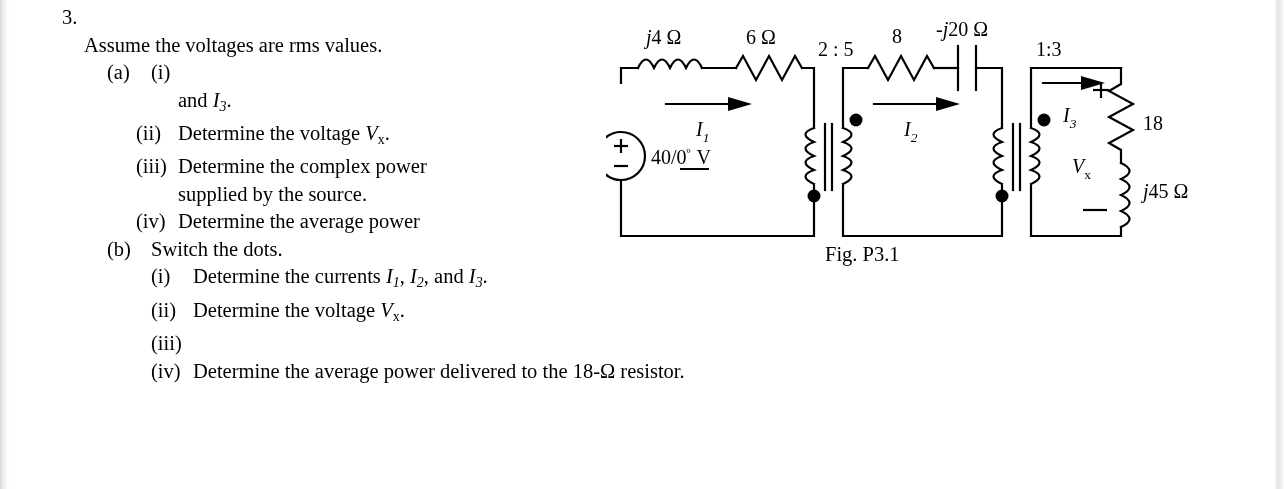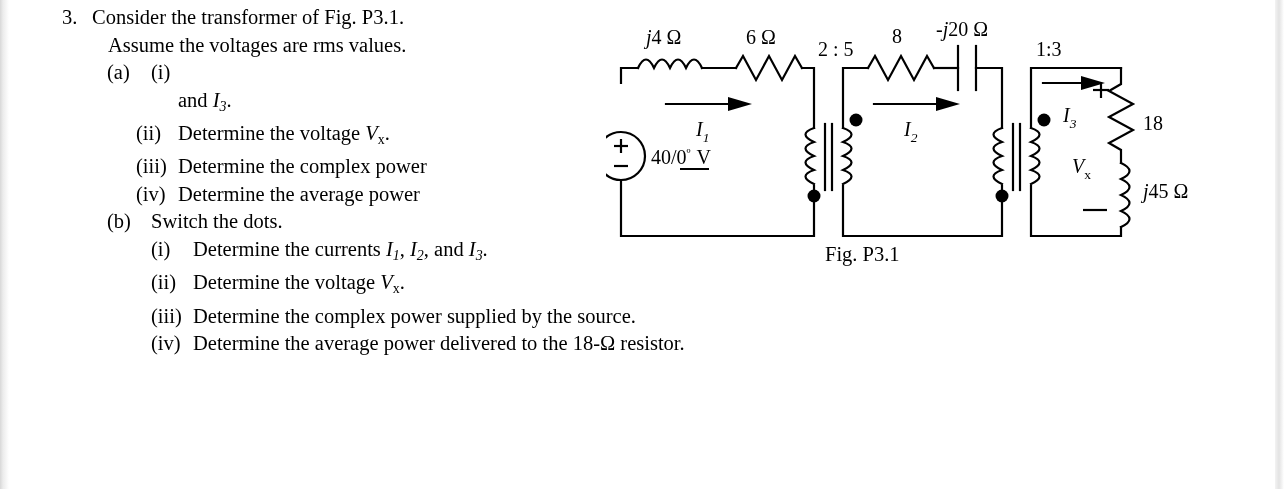--- a/index.html
+++ b/index.html
@@ -57,21 +57,21 @@
   }
   .marker {
     display: inline-block;
     flex: 0 0 auto;
     text-align: left;
   }
   .m-num   { width: 30px; }      
   .m-alpha { width: 44px; }      
   .m-roman { width: 42px; }      
   .ind-0 { margin-left: 0px; }
-  .ind-1 { margin-left: 46px; }  
+  .ind-1 { margin-left: 22px; }  
   .ind-2 { margin-left: 45px; }  
   .ind-3 { margin-left: 74px; }  
   .ind-4 { margin-left: 116px; } 
   .ind-5 { margin-left: 89px; }  
 
   var, .it {
     font-style: italic;
     font-family: "Liberation Serif", "DejaVu Serif", serif;
   }
   sub {
@@ -111,21 +111,20 @@
 
 <div class="page-edge left"></div>
 <div class="page-edge right"></div>
 
 <div class="sheet">
 
   <div class="problem">
 
     <div class="line row ind-0">
       <span class="marker m-num">3.</span>
-      <span>Consider the transformer of Fig. P3.1.</span>
     </div>
 
     <div class="line ind-1">
       <span>Assume the voltages are rms values.</span>
     </div>
 
     <div class="line row ind-2">
       <span class="marker m-alpha">(a)</span>
       <span class="marker m-roman">(i)</span>
     </div>
@@ -135,20 +134,21 @@
 
     <div class="line row ind-3">
       <span class="marker m-roman">(ii)</span>
       <span><span>Determine the voltage </span><var>V</var><sub class="up">x</sub><span>.</span></span>
     </div>
 
     <div class="line row ind-3">
       <span class="marker m-roman">(iii)</span>
       <span>Determine the complex power</span>
     </div>
+    <div class="line ind-4">supplied by the source.</div>
 
     <div class="line row ind-3">
       <span class="marker m-roman">(iv)</span>
       <span>Determine the average power</span>
     </div>
 
     <div class="line row ind-2">
       <span class="marker m-alpha">(b)</span>
       <span>Switch the dots.</span>
     </div>
@@ -158,21 +158,20 @@
       <span><span>Determine the currents </span><var>I</var><sub>1</sub><span>, </span><var>I</var><sub>2</sub><span>, and </span><var>I</var><sub>3</sub><span>.</span></span>
     </div>
 
     <div class="line row ind-5">
       <span class="marker m-roman">(ii)</span>
       <span><span>Determine the voltage </span><var>V</var><sub class="up">x</sub><span>.</span></span>
     </div>
 
     <div class="line row ind-5">
       <span class="marker m-roman">(iii)</span>
-      <span>Determine the complex power supplied by the source.</span>
     </div>
 
     <div class="line row ind-5">
       <span class="marker m-roman">(iv)</span>
       <span>Determine the average power delivered to the 18-Ω resistor.</span>
     </div>
 
   </div>
 
   <div class="figure">

